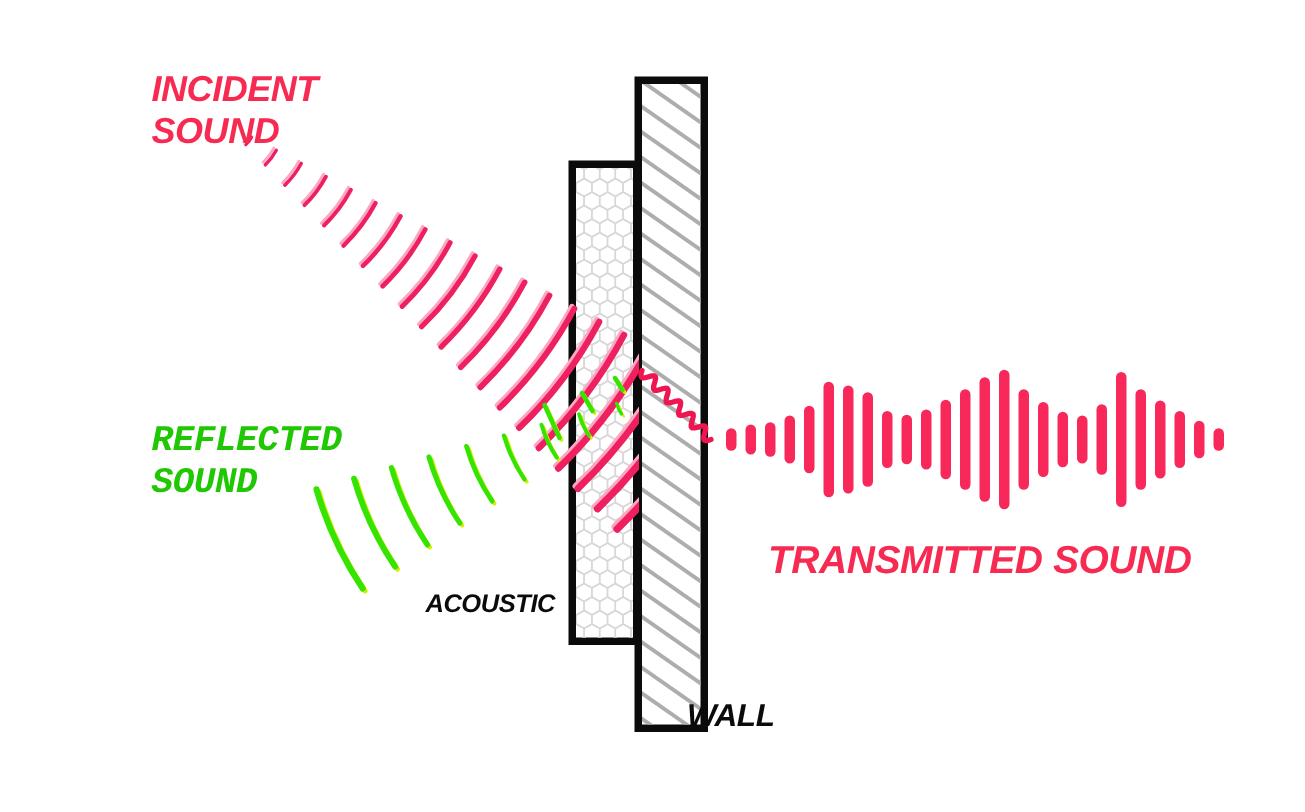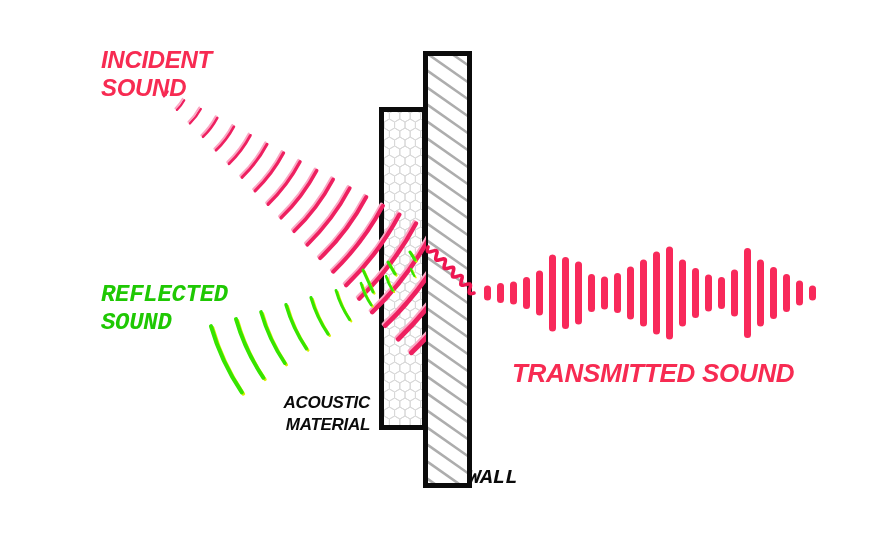--- a/index.html
+++ b/index.html
@@ -8,21 +8,21 @@
     font-family:"Liberation Sans", sans-serif;background:#ffffff;
   }
   .stage svg{position:absolute;left:0;top:0;}
   .lbl{
     position:absolute;font-weight:bold;font-style:italic;
     white-space:nowrap;letter-spacing:-0.3px;user-select:none;
   }
   #lbl-incident{left:54px;top:46px;font-size:24px;line-height:28px;margin-left:47px;}
   #lbl-reflected{left:101px;top:281px;font-size:24px;line-height:28px;font-family:Liberation Mono, monospace;}
   #lbl-acoustic{left:228px;top:392px;width:142px;text-align:right;font-size:17px;line-height:22px;}
-  #lbl-wall{left:468px;top:466px;font-size:21px;font-family:Liberation Mono, monospace;}
+  #lbl-wall{left:458px;top:466px;font-size:21px;}
   #lbl-transmitted{left:512px;top:346px;font-size:26px;}
 </style>
 </head>
 <body>
 
 <div class="stage">
 
   <svg id="diagram-svg" width="870" height="541" viewBox="0 0 870 541">
     <defs id="svg-defs">
         <clipPath id="clipIncident">
@@ -449,20 +449,19 @@
     <div>SOUND</div>
   </div>
 
   <div id="lbl-reflected" class="lbl" style="color: rgb(31, 200, 3);">
     <div>REFLECTED</div>
     <div>SOUND</div>
   </div>
 
   <div id="lbl-acoustic" class="lbl" style="color: rgb(11, 11, 11);">
     <div>ACOUSTIC</div>
-    <div>MATERIAL</div>
   </div>
 
   <div id="lbl-wall" class="lbl" style="color: rgb(11, 11, 11);">WALL</div>
 
   <div id="lbl-transmitted" class="lbl" style="color: rgb(247, 43, 82); margin-top: 12px;">TRANSMITTED SOUND</div>
 
 </div>
 
 </body></html>

